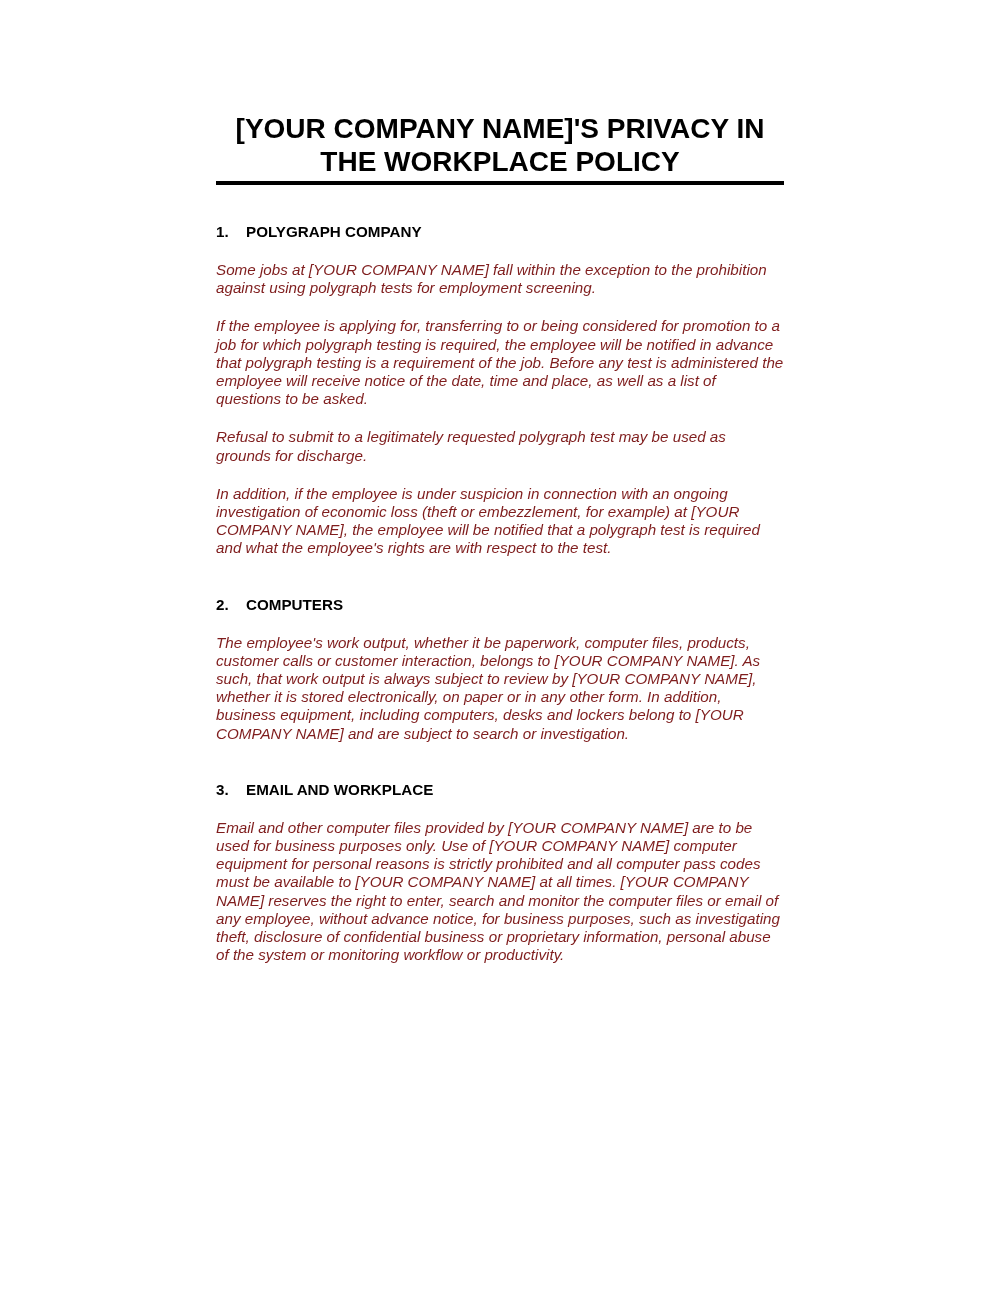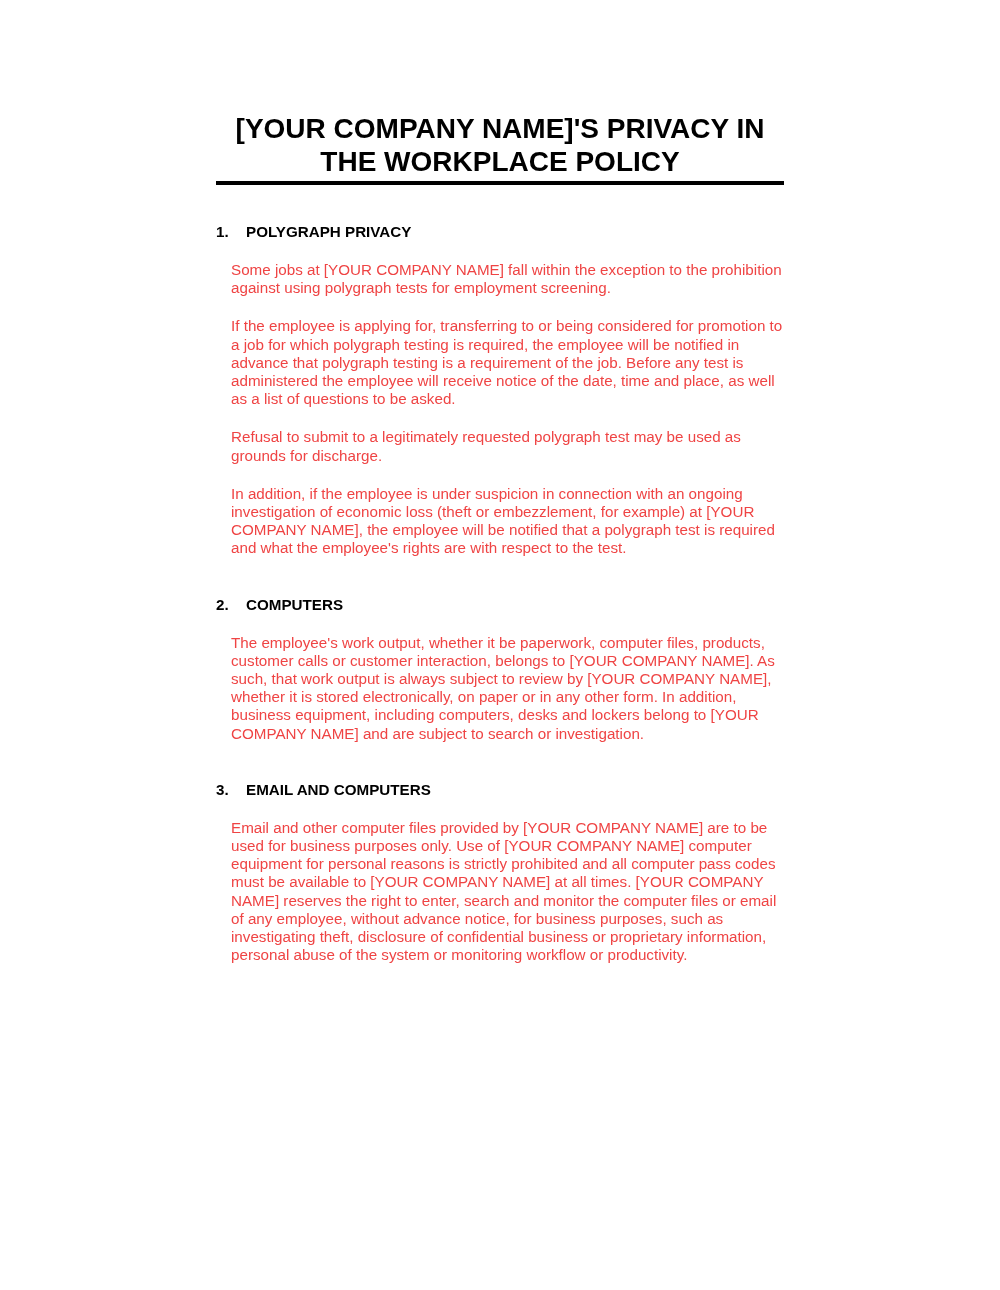--- a/index.html
+++ b/index.html
@@ -40,57 +40,58 @@
     color: #000000;
   }
   .section:first-of-type .section-heading {
     margin-top: 52px;
   }
   .section-num {
     flex: none;
     width: 30px;
   }
   .para {
-    margin: 20px 0 0 15px;
+    margin: 20px 0 0 0;
     font-size: 15.2px;
     line-height: 18.2px;
-    color: #ef4444;
+    color: #7f1d1d;
+    font-style: italic;
   }
 </style>
 </head>
 <body>
 
 <div class="page">
   <div class="content">
 
     <h1 class="doc-title">[YOUR COMPANY NAME]'S PRIVACY IN THE WORKPLACE POLICY</h1>
 
     <div class="title-rule"></div>
 
     <div class="section">
       <h2 class="section-heading">
         <span class="section-num">1.</span>
-        <span class="section-title">POLYGRAPH PRIVACY</span>
+        <span class="section-title">POLYGRAPH COMPANY</span>
       </h2>
       <p class="para">Some jobs at [YOUR COMPANY NAME] fall within the exception to the prohibition against using polygraph tests for employment screening.</p>
       <p class="para">If the employee is applying for, transferring to or being considered for promotion to a job for which polygraph testing is required, the employee will be notified in advance that polygraph testing is a requirement of the job. Before any test is administered the employee will receive notice of the date, time and place, as well as a list of questions to be asked.</p>
       <p class="para">Refusal to submit to a legitimately requested polygraph test may be used as grounds for discharge.</p>
       <p class="para">In addition, if the employee is under suspicion in connection with an ongoing investigation of economic loss (theft or embezzlement, for example) at [YOUR COMPANY NAME], the employee will be notified that a polygraph test is required and what the employee's rights are with respect to the test.</p>
     </div>
 
     <div class="section">
       <h2 class="section-heading">
         <span class="section-num">2.</span>
         <span class="section-title">COMPUTERS</span>
       </h2>
       <p class="para">The employee's work output, whether it be paperwork, computer files, products, customer calls or customer interaction, belongs to [YOUR COMPANY NAME]. As such, that work output is always subject to review by [YOUR COMPANY NAME], whether it is stored electronically, on paper or in any other form. In addition, business equipment, including computers, desks and lockers belong to [YOUR COMPANY NAME] and are subject to search or investigation.</p>
     </div>
 
     <div class="section">
       <h2 class="section-heading">
         <span class="section-num">3.</span>
-        <span class="section-title">EMAIL AND COMPUTERS</span>
+        <span class="section-title">EMAIL AND WORKPLACE</span>
       </h2>
       <p class="para">Email and other computer files provided by [YOUR COMPANY NAME] are to be used for business purposes only. Use of [YOUR COMPANY NAME] computer equipment for personal reasons is strictly prohibited and all computer pass codes must be available to [YOUR COMPANY NAME] at all times. [YOUR COMPANY NAME] reserves the right to enter, search and monitor the computer files or email of any employee, without advance notice, for business purposes, such as investigating theft, disclosure of confidential business or proprietary information, personal abuse of the system or monitoring workflow or productivity.</p>
     </div>
 
   </div>
 </div>
 
 </body></html>

